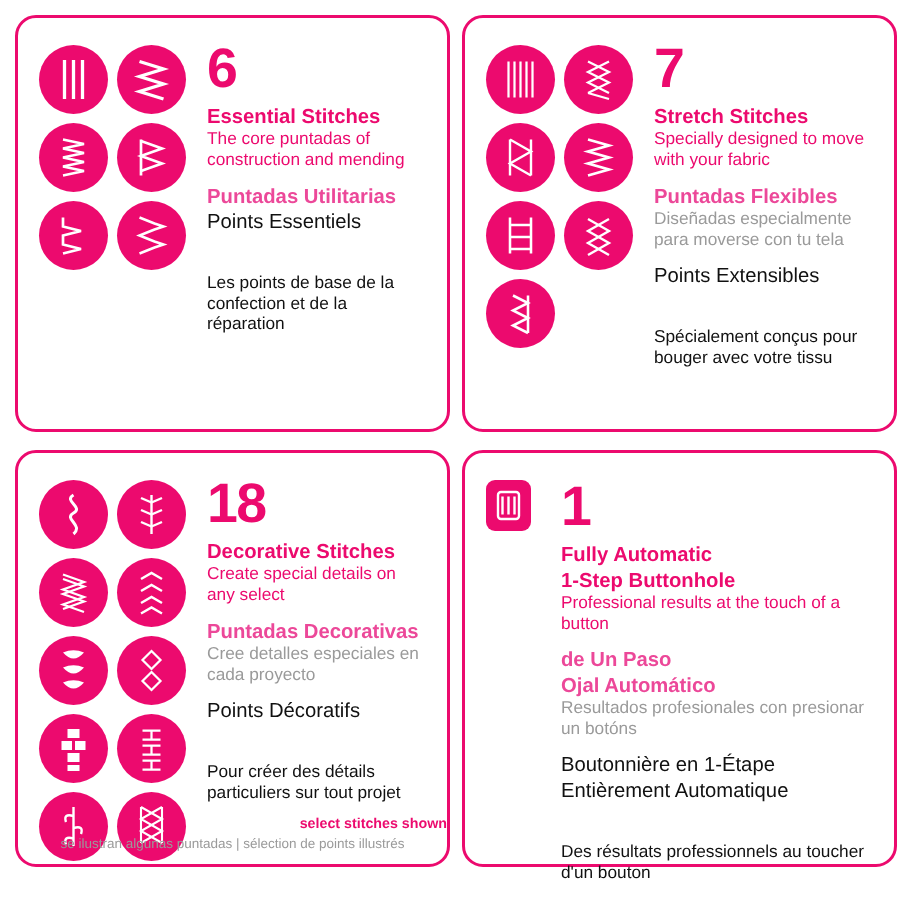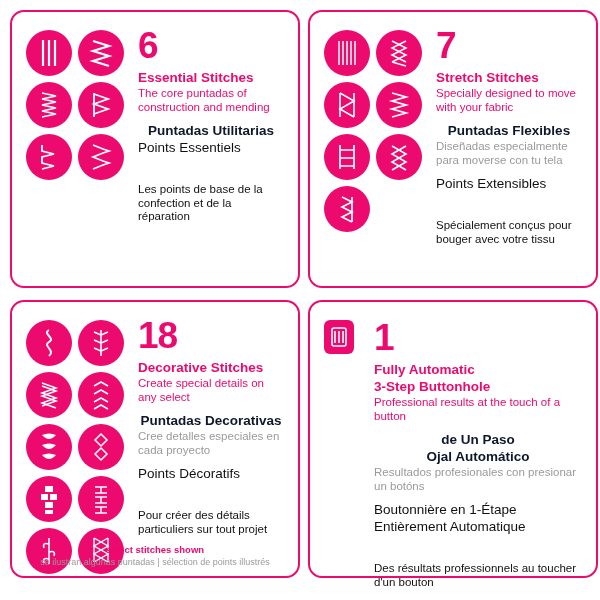--- a/index.html
+++ b/index.html
@@ -82,26 +82,25 @@
     line-height: 15px;
     margin-bottom: 2px;
   }
   .p-en {
     color: #ec0a6e;
     font-size: 11.5px;
     line-height: 13.5px;
     margin-bottom: 9px;
   }
   .h-es {
-    color: #0f172a;
+    color: #ec4899;
     font-size: 13.5px;
     font-weight: bold;
     line-height: 15px;
     margin-bottom: 2px;
-    text-align: center;
   }
   .p-es {
     color: #9a9a9a;
     font-size: 11.5px;
     line-height: 13.5px;
     margin-bottom: 9px;
   }
   .h-fr {
     color: #111111;
     font-size: 13.5px;
@@ -120,20 +119,21 @@
     left: 0;
     right: 0;
     bottom: 8px;
     text-align: center;
   }
   .footnote .fn-en {
     color: #ec0a6e;
     font-size: 9.5px;
     line-height: 12px;
     font-weight: bold;
+    text-align: right;
   }
   .footnote .fn-other {
     color: #9a9a9a;
     font-size: 9px;
     line-height: 12px;
   }
   .bh-icon {
     width: 30px;
     height: 34px;
     border-radius: 6px;
@@ -395,21 +395,21 @@
               <g stroke="#ffffff" stroke-width="1.6" fill="none">
                 <rect x="8" y="8" width="14" height="18" rx="2"></rect>
                 <path d="M11 11 V23 M15 11 V23 M19 11 V23"></path>
               </g>
             </svg>
         </div>
       </div>
       <div class="text-col">
         <div class="bignum with-icon">1</div>
         <div class="h-en">Fully Automatic</div>
-        <div class="h-en">3-Step Buttonhole</div>
+        <div class="h-en">1-Step Buttonhole</div>
         <div class="p-en">Professional results at the touch of a button</div>
         <div class="h-es">de Un Paso</div>
         <div class="h-es">Ojal Automático</div>
         <div class="p-es">Resultados profesionales con presionar un botóns</div>
         <div class="h-fr">Boutonnière en 1-Étape</div>
         <div class="h-fr">Entièrement Automatique</div>
         <div class="p-fr">Des résultats professionnels au toucher d'un bouton</div>
       </div>
     </div>
   </div>

